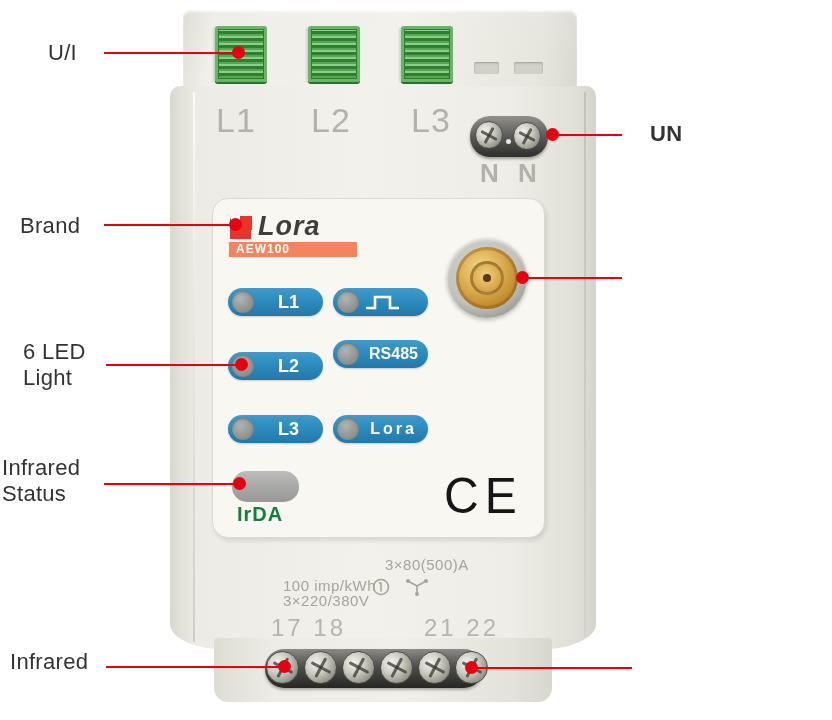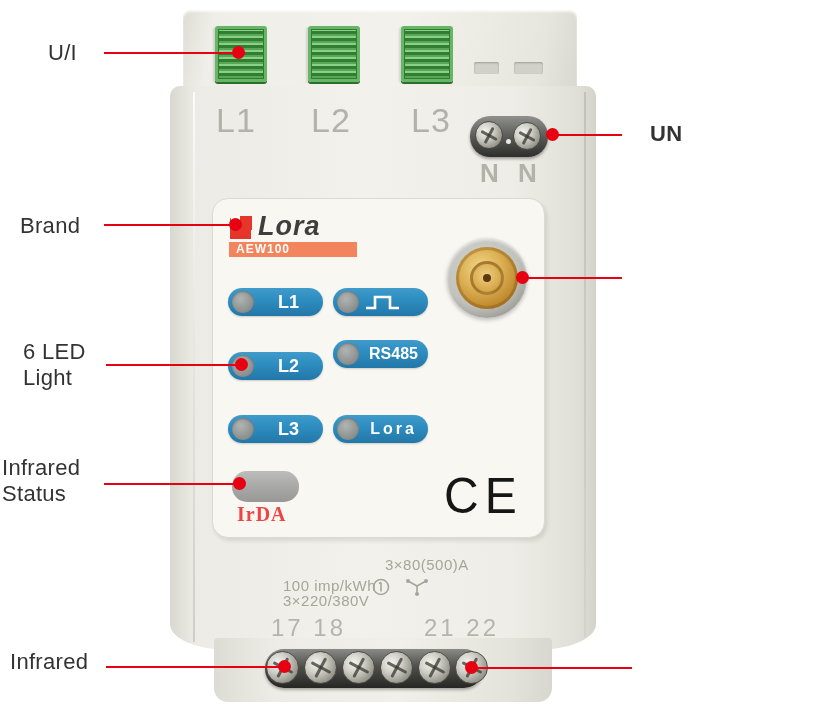--- a/index.html
+++ b/index.html
@@ -93,22 +93,22 @@
     background:radial-gradient(circle at 40% 35%, #f3d98c 0, #ddb054 38%, #c08a2e 70%, #96671c 100%);
     box-shadow:inset 0 0 0 3px rgba(120,80,20,.35); }
   .antenna-inner-ring { position:absolute; left:470px; top:261px; width:34px; height:34px; border-radius:50%;
     border:3px solid rgba(125,85,25,.55);
     background:radial-gradient(circle at 45% 40%, #f0cf80 0, #d2a040 80%); }
   .antenna-pin { position:absolute; left:483px; top:274px; width:8px; height:8px; border-radius:50%; background:#5a3a10; }
 
   
   .irda-window { position:absolute; left:232px; top:471px; width:67px; height:31px; border-radius:15px;
     background:linear-gradient(180deg,#bcbcba 0,#a5a5a3 60%,#989896 100%); }
-  .irda-label { position:absolute; left:237px; top:503px; font-family:Liberation Serif, serif;
-    font-weight:bold; font-size:20px; color:#ef4444; letter-spacing:1px; }
+  .irda-label { position:absolute; left:237px; top:503px; font-family:Liberation Sans, sans-serif;
+    font-weight:bold; font-size:20px; color:#15803d; letter-spacing:1px; }
 
   
   .ce-mark { position:absolute; left:444px; top:468px; font-size:48px; font-weight:500; color:#161616;
     letter-spacing:6px; transform:scaleY(1.05); }
 
   
   .spec { position:absolute; color:#a6a59b; font-size:15px; letter-spacing:.5px; }
   .spec-1a { left:283px; top:556px;margin-top:36px; } .spec-1b { left:385px; top:556px; }
   .spec-2  { left:283px; top:577px; }
   .spec-icon { position:absolute; }

